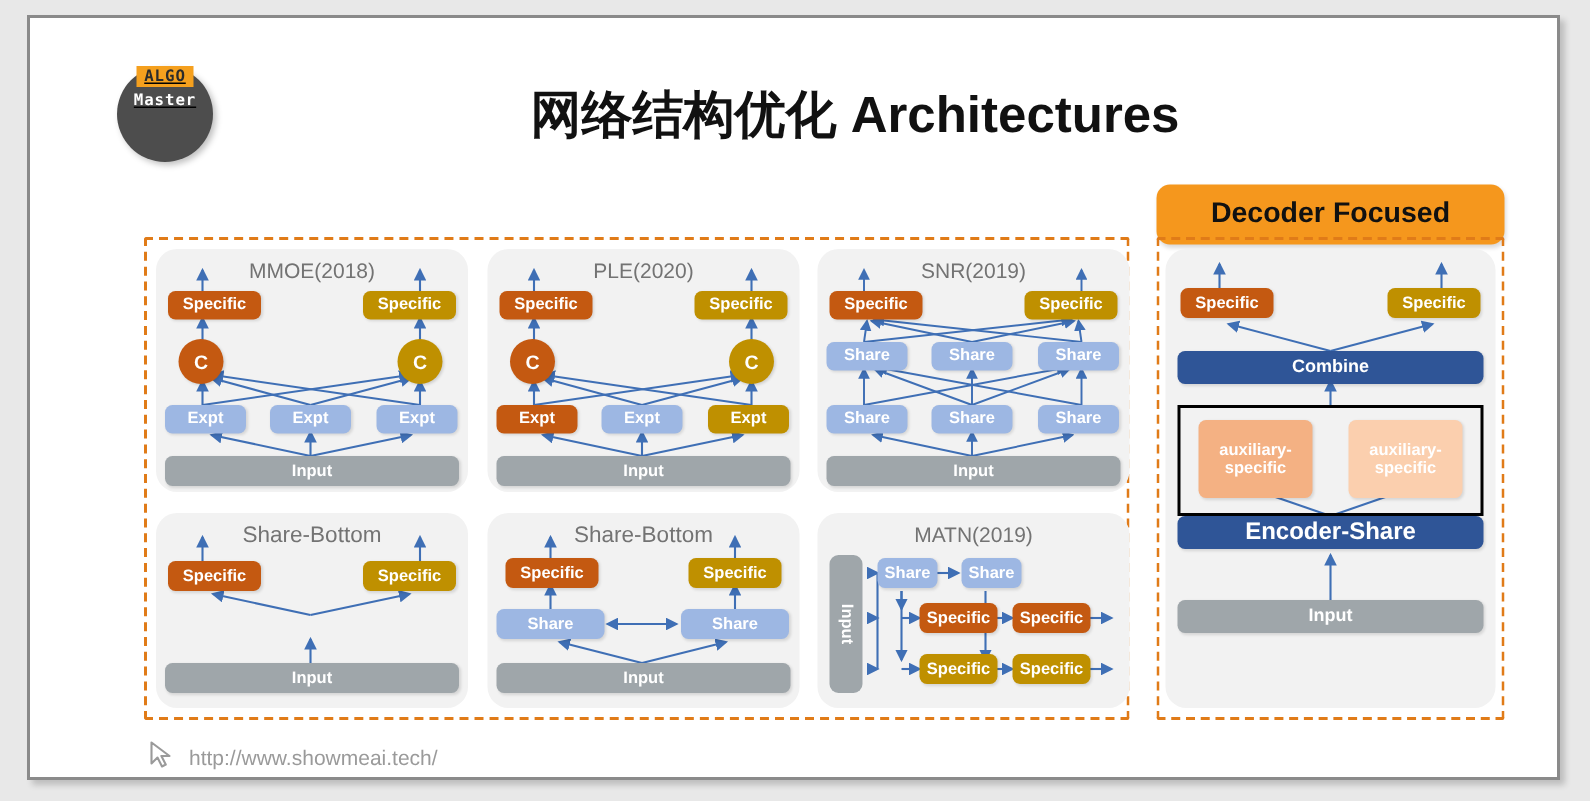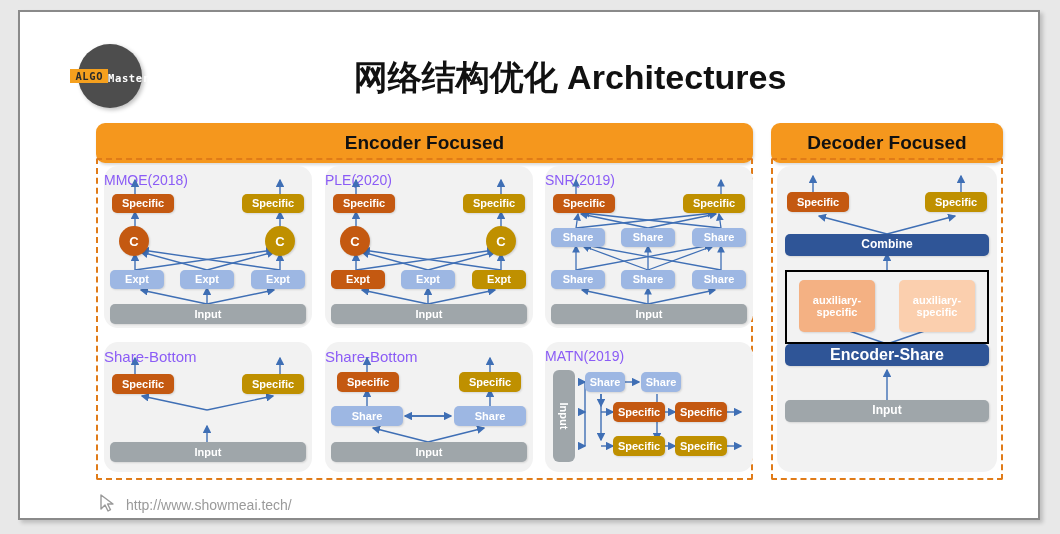--- a/index.html
+++ b/index.html
@@ -13,22 +13,23 @@
   #slide {
     position:absolute; left:18px; top:10px; width:1022px; height:510px;
     background:#ffffff; border:2px solid #8a8a8a;
     box-shadow:3px 3px 4px rgba(0,0,0,0.18);
   }
 
   
   #logo {
     position:absolute; left:58px; top:32px; width:64px; height:64px;
     border-radius:50%; background:#4d4d4d;
-    display:flex; align-items:center; justify-content:center;
+    display:flex; flex-direction:column; align-items:center; justify-content:flex-start;
     box-shadow:2px 2px 4px rgba(0,0,0,0.25);
+    text-decoration:underline;
   }
   #logo .algo {
     background:#F5A01E; color:#2b2b2b; font-weight:bold; font-size:10.5px;
     letter-spacing:0.6px; padding:1px 5px 1px 5px; font-family:"DejaVu Sans Mono", monospace;
     line-height:12px;
   }
   #logo .master {
     color:#ffffff; font-weight:bold; font-size:10.5px; letter-spacing:0.6px;
     margin-top:3px; font-family:"DejaVu Sans Mono", monospace; line-height:12px;
   }
@@ -55,22 +56,22 @@
     box-shadow:1px 2px 3px rgba(0,0,0,0.15);
   }
   #bar-encoder { left:76px; top:111px; width:657px; height:40px; }
   #bar-decoder { left:751px; top:111px; width:232px; height:40px; }
 
   
   .panel {
     position:absolute; background:#f2f2f2; border-radius:14px;
   }
   .panel-title {
-    position:absolute; width:100%; top:6px;
-    font-size:14px; color:#8b5cf6; font-weight:normal;
+    position:absolute; width:100%; text-align:center; top:6px;
+    font-size:14px; color:#737373; font-weight:normal;
   }
 
   
   .node {
     position:absolute; border-radius:5px;
     display:flex; align-items:center; justify-content:center;
     color:#ffffff; font-size:11px; font-weight:bold;
     text-align:center; line-height:1.1;
     box-shadow:1px 1px 2px rgba(0,0,0,0.12);
   }
@@ -123,21 +124,20 @@
 
 <div id="slide">
 
   <div id="logo">
     <div class="algo">ALGO</div>
     <div class="master">Master</div>
   </div>
 
   <div id="title">网络结构优化 Architectures</div>
 
-  <div id="bar-encoder" class="sectionbar">Encoder Focused</div>
   <div id="bar-decoder" class="sectionbar">Decoder Focused</div>
 
   <div id="group-encoder" class="dashgroup"></div>
   <div id="group-decoder" class="dashgroup"></div>
 
   <div class="panel" style="left:84px; top:154px; width:208px; height:162px;">
     <div class="panel-title">MMOE(2018)</div>
     <svg class="edges" width="208" height="162">
       <defs>
           <marker id="ah" markerWidth="6" markerHeight="6" refX="5" refY="3" orient="auto">

